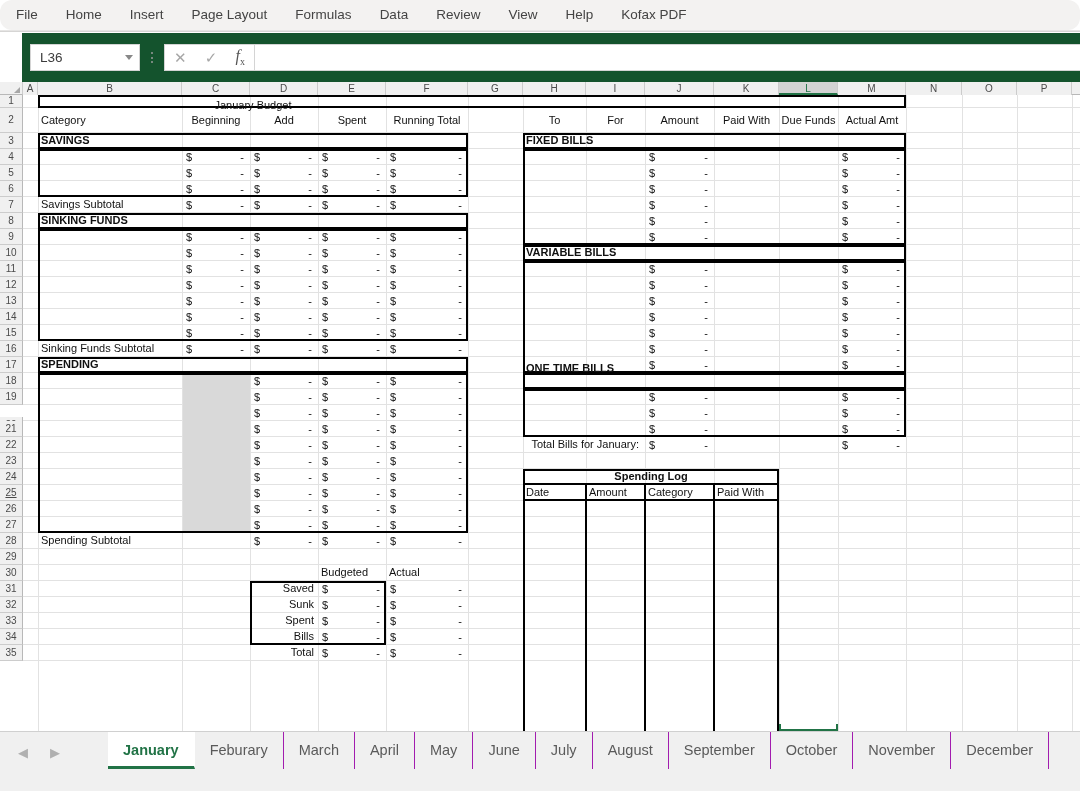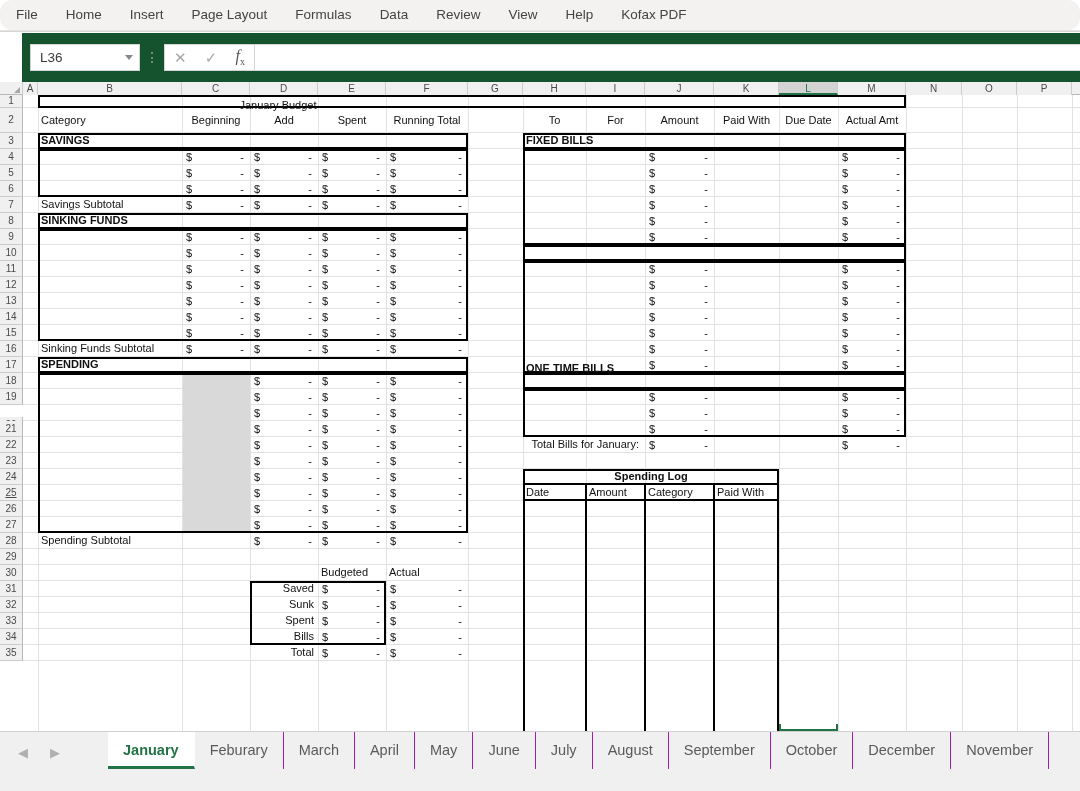--- a/index.html
+++ b/index.html
@@ -317,31 +317,31 @@
       <div class="gl-v" style="left: 586px; top: 13px; height: 636px;"></div>
       <div class="gl-v" style="left: 645px; top: 13px; height: 636px;"></div>
       <div class="gl-v" style="left: 714px; top: 13px; height: 636px;"></div>
       <div class="gl-v" style="left: 779px; top: 13px; height: 636px;"></div>
       <div class="gl-v" style="left: 838px; top: 13px; height: 636px;"></div>
       <div class="gl-v" style="left: 906px; top: 13px; height: 636px;"></div>
       <div class="gl-v" style="left: 962px; top: 13px; height: 636px;"></div>
       <div class="gl-v" style="left: 1017px; top: 13px; height: 636px;"></div>
       <div class="gl-v" style="left: 1072px; top: 13px; height: 636px;"></div>
       <div class="box" style="left: 38px; top: 13px; width: 868px; height: 13px;"></div>
-      <div class="cell c" style="left: 38px; top: 13px; width: 430px; height: 22px; justify-content: center; margin-left: 25px;">January Budget</div>
+      <div class="cell c" style="left: 38px; top: 13px; width: 430px; height: 22px; justify-content: center;">January Budget</div>
       <div class="cell l" style="left: 38px; top: 26px; width: 144px; height: 25px;">Category</div>
       <div class="cell c" style="left: 182px; top: 26px; width: 68px; height: 25px;">Beginning</div>
       <div class="cell c" style="left: 250px; top: 26px; width: 68px; height: 25px;">Add</div>
       <div class="cell c" style="left: 318px; top: 26px; width: 68px; height: 25px;">Spent</div>
       <div class="cell c" style="left: 386px; top: 26px; width: 82px; height: 25px;">Running Total</div>
       <div class="cell c" style="left: 523px; top: 26px; width: 63px; height: 25px;">To</div>
       <div class="cell c" style="left: 586px; top: 26px; width: 59px; height: 25px;">For</div>
       <div class="cell c" style="left: 645px; top: 26px; width: 69px; height: 25px;">Amount</div>
       <div class="cell c" style="left: 714px; top: 26px; width: 65px; height: 25px;">Paid With</div>
-      <div class="cell c" style="left: 779px; top: 26px; width: 59px; height: 25px;">Due Date</div>
+      <div class="cell c" style="left: 779px; top: 26px; width: 59px; height: 25px;">Due Funds</div>
       <div class="cell c" style="left: 838px; top: 26px; width: 68px; height: 25px;">Actual Amt</div>
       <div class="box" style="left: 38px; top: 51px; width: 430px; height: 16px;"></div>
       <div class="cell l bold" style="left: 38px; top: 51px; width: 144px; height: 16px;">SAVINGS</div>
       <div class="box" style="left: 38px; top: 67px; width: 430px; height: 48px;"></div>
       <div class="money" style="left: 182px; top: 69px; width: 68px; height: 12px;">
         <span class="s">$</span>
         <span class="d">-</span>
       </div>
       <div class="money" style="left: 250px; top: 69px; width: 68px; height: 12px;">
         <span class="s">$</span>
@@ -718,20 +718,21 @@
       </div>
       <div class="money" style="left: 645px; top: 149px; width: 69px; height: 12px;">
         <span class="s">$</span>
         <span class="d">-</span>
       </div>
       <div class="money" style="left: 838px; top: 149px; width: 68px; height: 12px;">
         <span class="s">$</span>
         <span class="d">-</span>
       </div>
       <div class="box" style="left: 523px; top: 163px; width: 383px; height: 16px;"></div>
+      <div class="cell l bold" style="left: 523px; top: 163px; width: 383px; height: 16px;">VARIABLE BILLS</div>
       <div class="box" style="left: 523px; top: 179px; width: 383px; height: 112px;"></div>
       <div class="money" style="left: 645px; top: 181px; width: 69px; height: 12px;">
         <span class="s">$</span>
         <span class="d">-</span>
       </div>
       <div class="money" style="left: 838px; top: 181px; width: 68px; height: 12px;">
         <span class="s">$</span>
         <span class="d">-</span>
       </div>
       <div class="money" style="left: 645px; top: 197px; width: 69px; height: 12px;">
@@ -891,16 +892,16 @@
       <div class="tab active">January</div>
       <div class="tab">Feburary</div>
       <div class="tab">March</div>
       <div class="tab">April</div>
       <div class="tab">May</div>
       <div class="tab">June</div>
       <div class="tab">July</div>
       <div class="tab">August</div>
       <div class="tab">September</div>
       <div class="tab">October</div>
+      <div class="tab">November</div>
       <div class="tab">December</div>
-      <div class="tab">November</div>
     </div>
 </div>
 
 </body></html>

